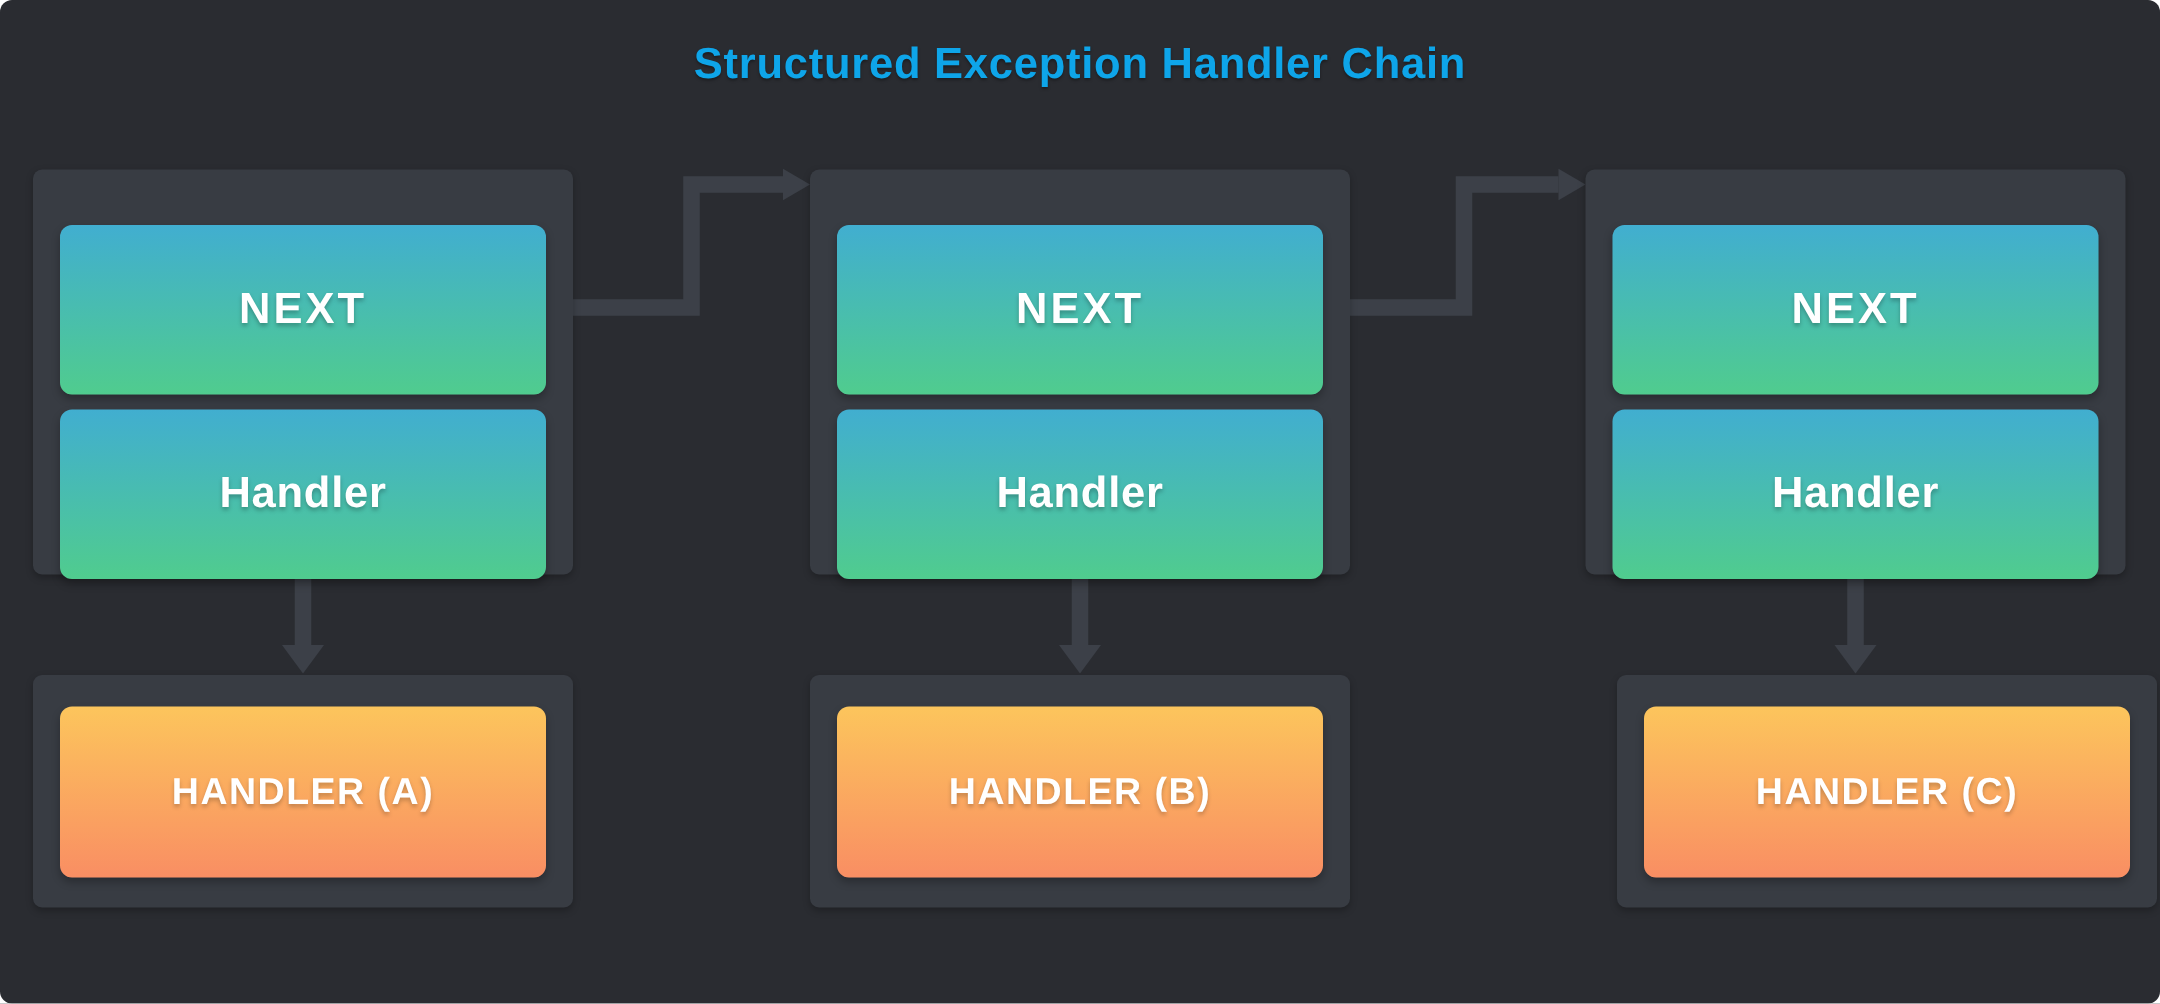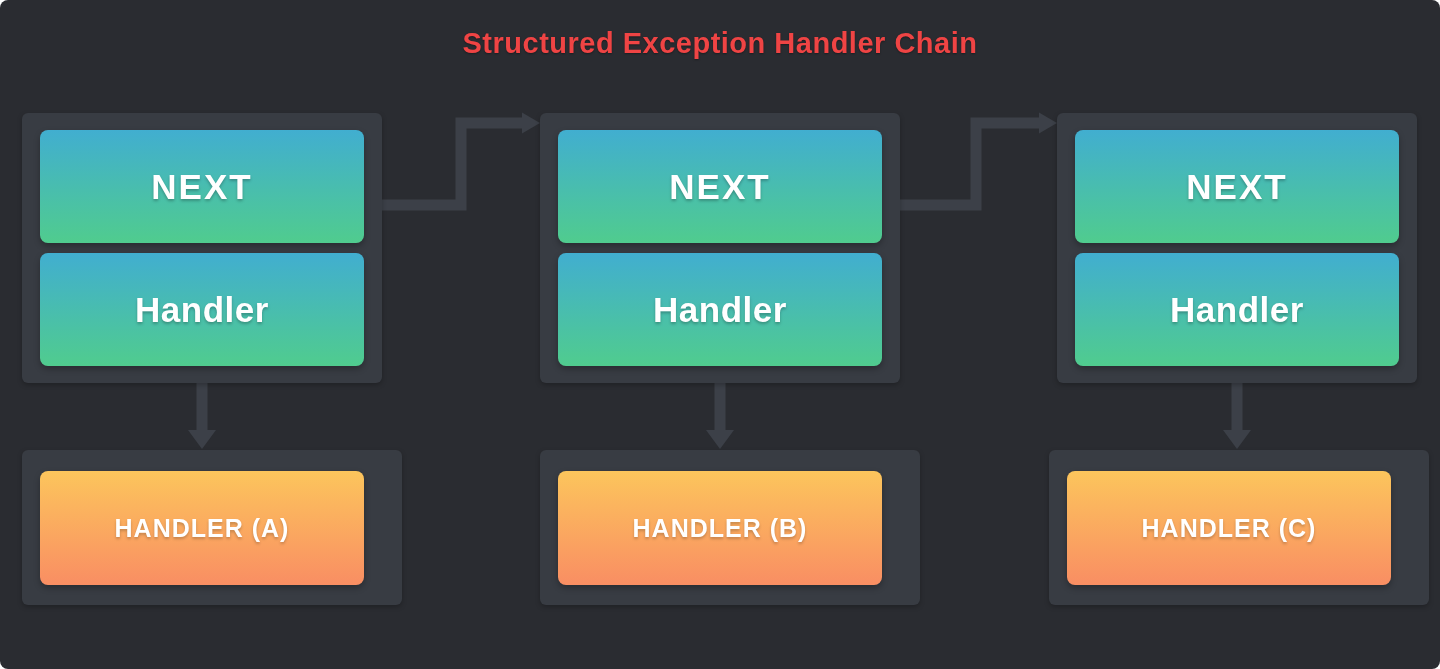--- a/index.html
+++ b/index.html
@@ -15,21 +15,21 @@
     background: #2a2c31;
     border-radius: 8px;
     overflow: hidden;
   }
   .diagram-title {
     position: absolute;
     top: 27px;
     left: 0;
     width: 100%;
     text-align: center;
-    color: #ef4444;
+    color: #0ea5e9;
     font-size: 29px;
     font-weight: 700;
     letter-spacing: 0.5px;
     text-shadow: 0 1px 2px rgba(0,0,0,0.35);
   }
   .group {
     position: absolute;
     top: 113px;
     width: 360px;
     height: 270px;
@@ -45,41 +45,41 @@
     position: absolute;
     left: 18px;
     width: 324px;
     height: 113px;
     border-radius: 8px;
     display: flex;
     align-items: center;
     justify-content: center;
     color: #ffffff;
     font-weight: 700;
-    font-size: 35px;
+    font-size: 29px;
     text-shadow: 0 2px 3px rgba(0,0,0,0.25);
     box-shadow: 0 3px 6px rgba(0,0,0,0.28);
     background: linear-gradient(180deg, #41aed0 0%, #50cc8e 100%);
+    margin-top: 20px;
   }
   .field.next { top: 17px; letter-spacing: 2px; }
   .field.handler { top: 140px; letter-spacing: 0.5px; }
 
   .bottom-group {
     position: absolute;
     top: 450px;
     width: 360px;
     height: 155px;
     background: #383c43;
     border-radius: 6px;
     box-shadow: 0 2px 5px rgba(0,0,0,0.25);
-    padding-left: 20px;
   }
   .bottom-group.b1 { left: 22px; }
   .bottom-group.b2 { left: 540px; text-decoration: underline; }
-  .bottom-group.b3 { left: 1049px; }
+  .bottom-group.b3 { left: 1078px; }
 
   .handler-box {
     position: absolute;
     left: 18px;
     top: 21px;
     width: 324px;
     height: 114px;
     border-radius: 8px;
     display: flex;
     align-items: center;

